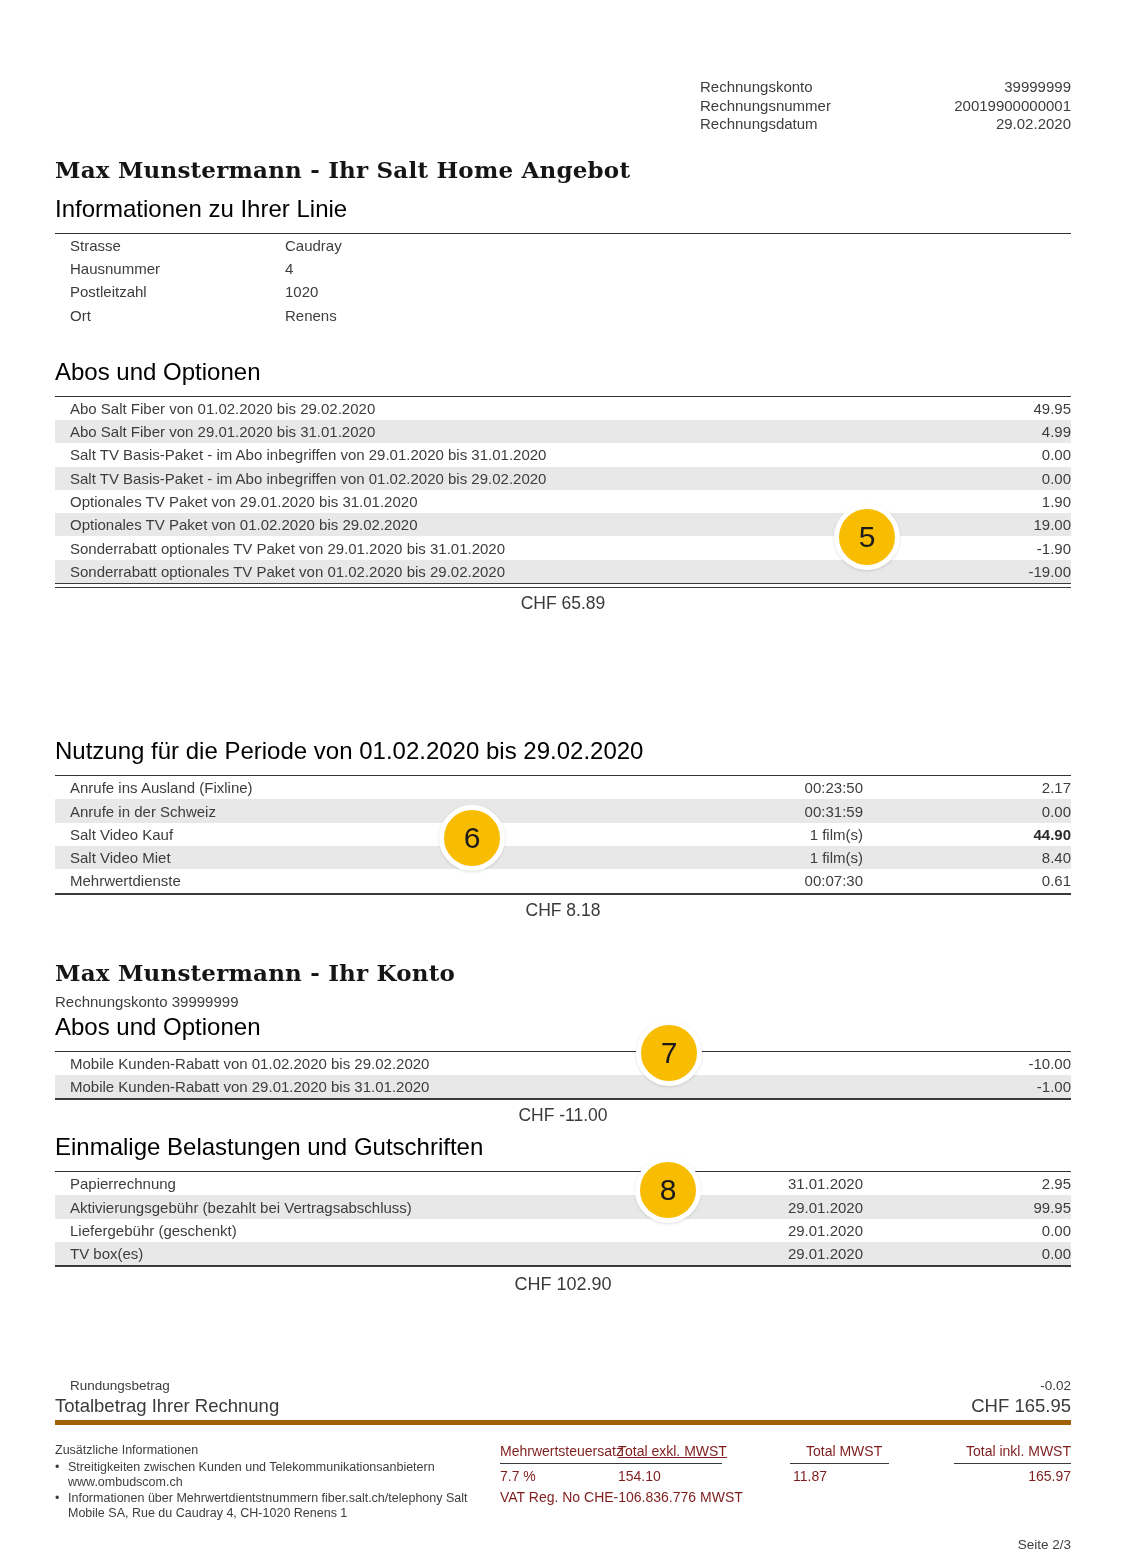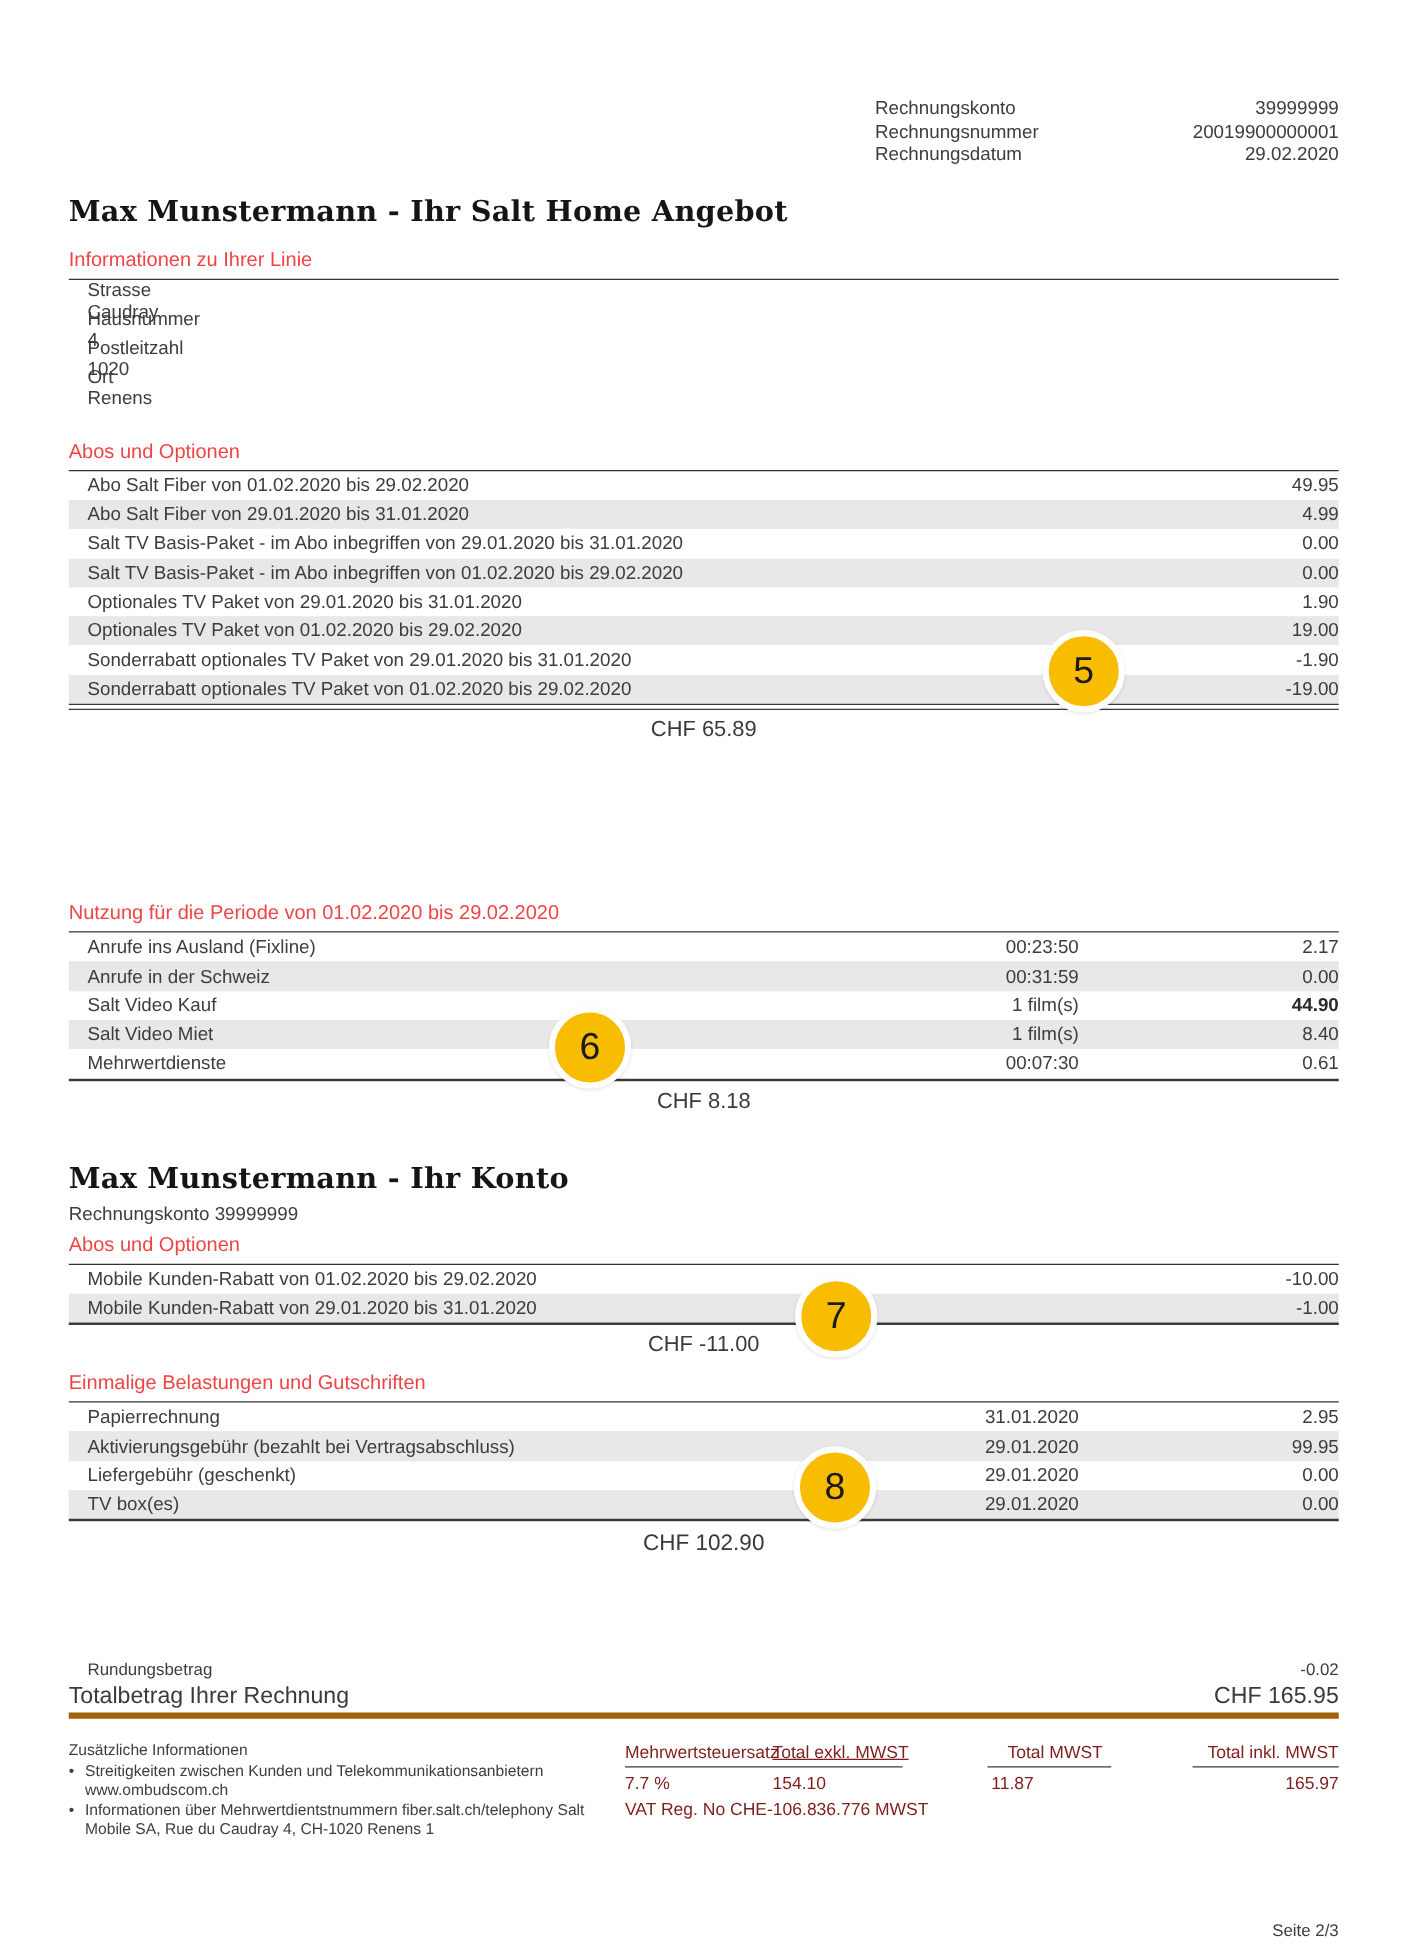--- a/index.html
+++ b/index.html
@@ -19,31 +19,31 @@
   
   .doc-title {
     font-family:"DejaVu Serif", serif; font-weight:bold; color:#151515;
     font-size:23px; line-height:28px; letter-spacing:0.2px;
   }
   .title-home { margin-top:22px; }
   .title-konto { margin-top:38px; }
 
   
   .sec-head {
-    font-size:16px; line-height:22px; color:#ef4444;
-    padding-bottom:3px; border-bottom:1.5px solid #333333;
+    font-size:24px; line-height:22px; color:#000000;
+    padding-bottom:13px; border-bottom:1.5px solid #333333;
   }
   .sh-info { margin-top:14px; }
   .sh-abos { margin-top:34px; }
   .sh-nutzung { margin-top:126px; }
   .sh-konto-abos { margin-top:5px; }
   .sh-einmalige { margin-top:10px; }
 
   
-  .info-row { display:flex; height:23.3px; align-items:flex-start; font-size:15px; padding-left:15px;flex-direction:column; }
+  .info-row { display:flex; height:23.3px; align-items:center; font-size:15px; padding-left:15px; }
   .info-label { width:215px; }
 
   
   .tbl .t-row {
     display:flex; height:23.3px; align-items:center;
     font-size:15px; padding-left:15px;
   }
   .tbl .t-row:nth-child(even) { background:#e8e8e8; }
   .t-label { flex:1; }
   .t-mid { width:130px; text-align:right; }

